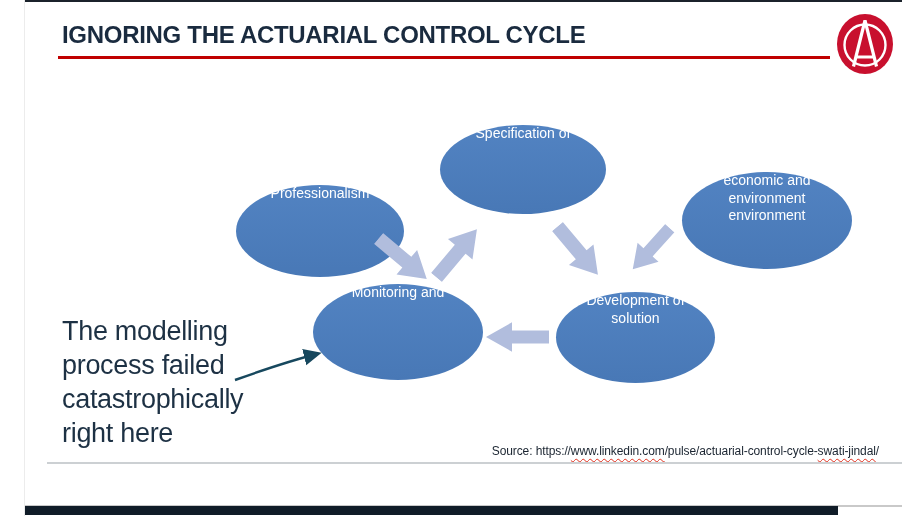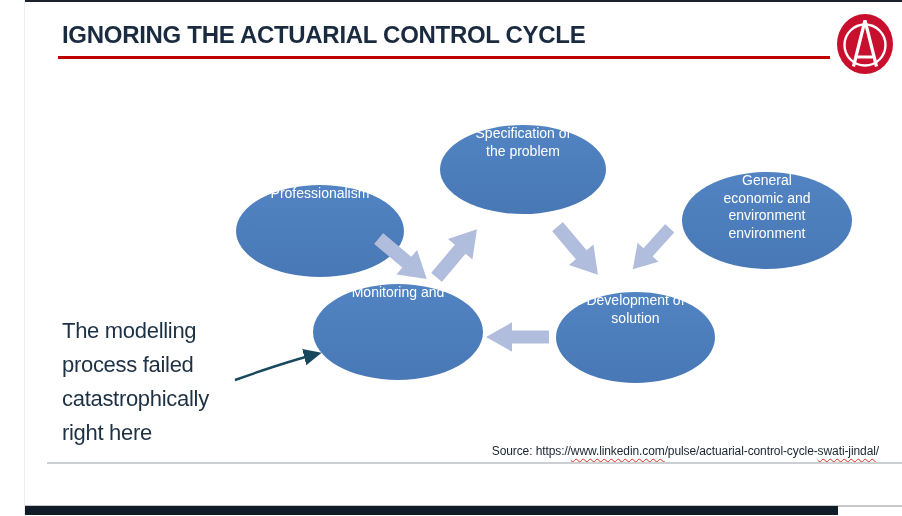--- a/index.html
+++ b/index.html
@@ -45,21 +45,21 @@
   .flow-arrow polygon{fill:#b1bddd;}
   .arrow-1{left:346px;top:241px;transform:rotate(40deg);}
   .arrow-2{left:400px;top:235px;transform:rotate(-50deg);}
   .arrow-3{left:521px;top:233px;transform:rotate(50deg);}
   .arrow-4{left:594px;top:231px;transform:rotate(132deg) scale(0.88);}
   .arrow-5{left:460px;top:319px;transform:rotate(180deg) scaleY(0.92);}
 
   
   .annotation{
     position:absolute;left:37px;top:314px;width:230px;
-    color:#1d3144;font-size:22px;line-height:34px;letter-spacing:-0.3px;
+    color:#1d3144;font-size:27px;line-height:34px;letter-spacing:-0.3px;
   }
   .annotation-arrow{position:absolute;left:204px;top:343px;width:100px;height:46px;}
 
   
   .source{
     position:absolute;right:48px;top:444px;
     font-size:12px;letter-spacing:-0.1px;color:#1a2430;white-space:nowrap;
   }
   .sq{
     text-decoration-line:underline;text-decoration-style:wavy;
@@ -79,33 +79,31 @@
     <svg viewBox="0 0 58 62">
       <ellipse cx="29" cy="31" rx="28" ry="30" fill="#c8102e"></ellipse>
       <circle cx="29" cy="32" r="20.5" fill="none" stroke="#ffffff" stroke-width="2.4"></circle>
       <path d="M29,7.5 L17.5,53.5 M29,7.5 L40.5,53.5 M20.5,44 L37.5,44" fill="none" stroke="#ffffff" stroke-width="3.2" stroke-linecap="butt"></path>
     </svg>
   </div>
 
   <div class="node node-specification">
     <div class="node-label">
       <div>Specification of</div>
-      <div>the problem</div>
     </div>
   </div>
 
   <div class="node node-professionalism">
     <div class="node-label">
       <div>Professionalism</div>
     </div>
   </div>
 
   <div class="node node-environment">
     <div class="node-label">
-      <div>General</div>
       <div>economic and</div>
       <div>environment</div>
       <div>environment</div>
     </div>
   </div>
 
   <div class="node node-monitoring">
     <div class="node-label">
       <div>Monitoring and</div>
     </div>

